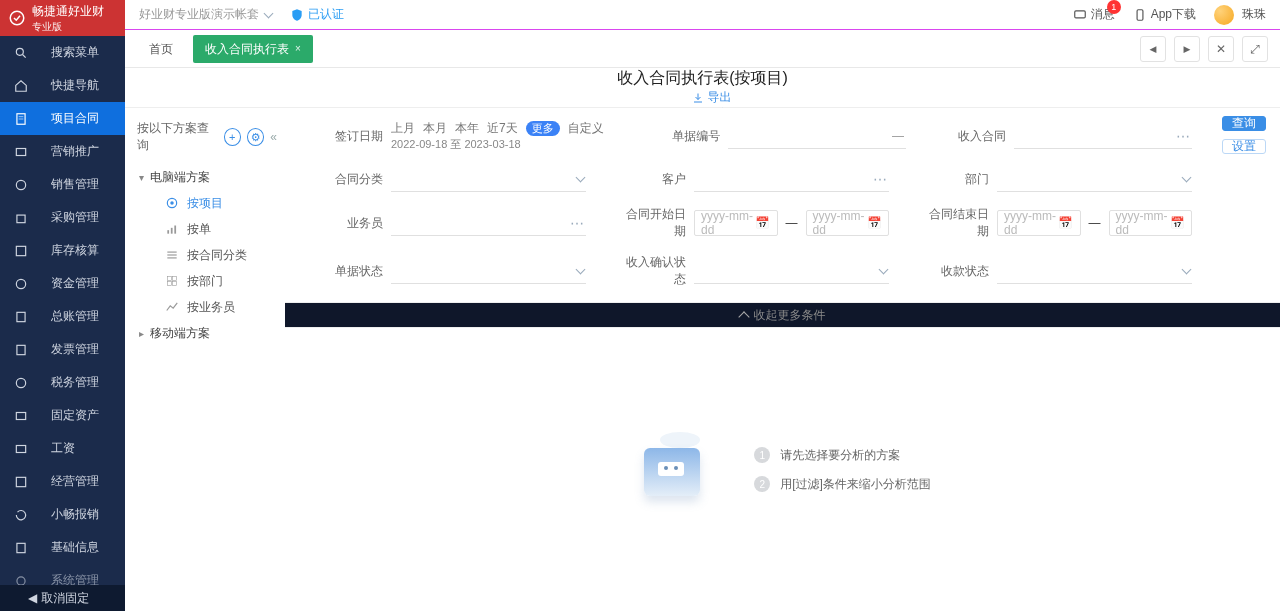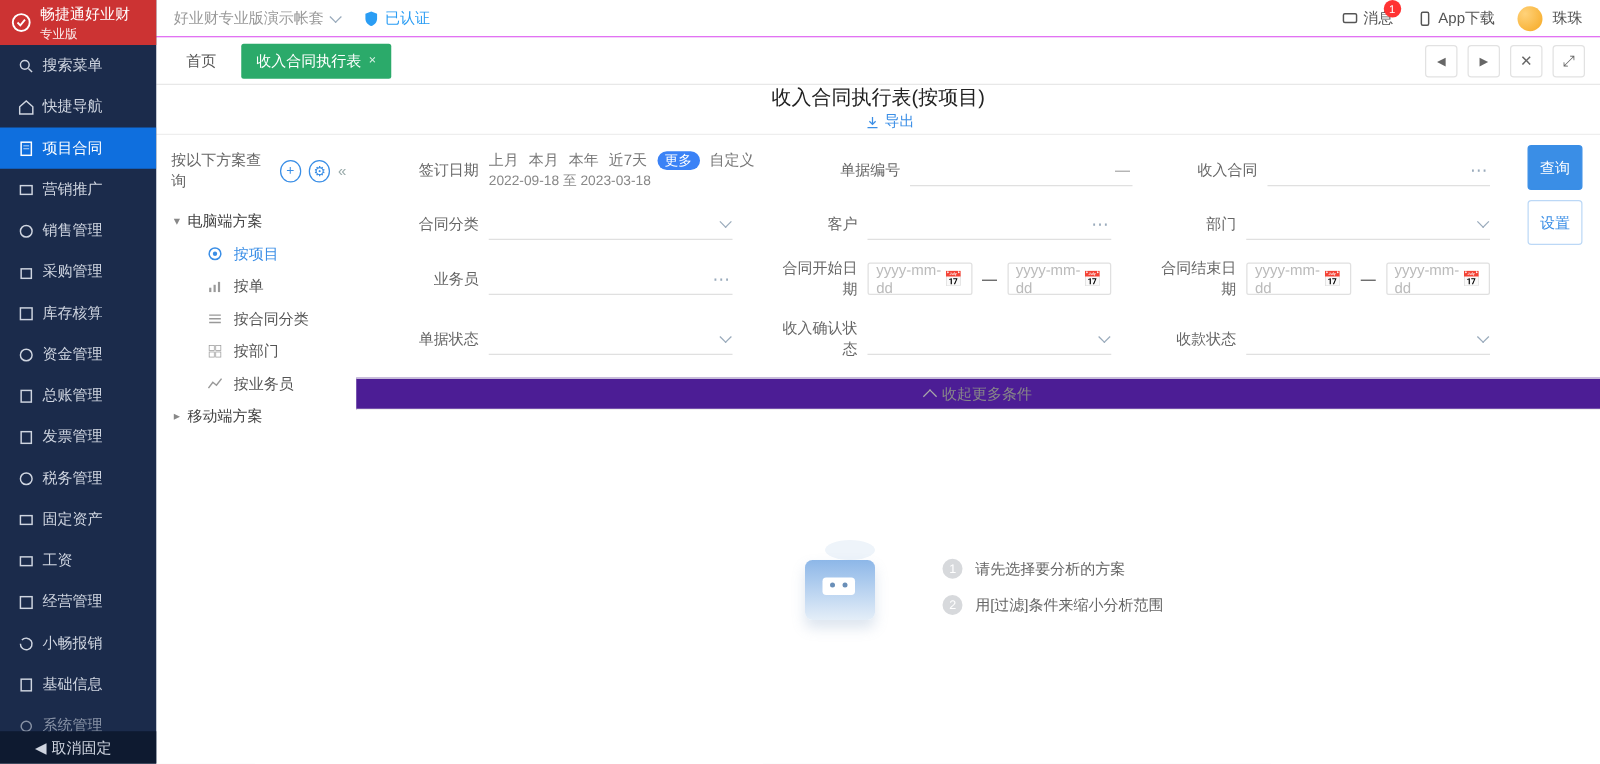--- a/index.html
+++ b/index.html
@@ -5,21 +5,21 @@
 * { margin: 0; padding: 0; box-sizing: border-box; font-family: "Microsoft YaHei", Arial, sans-serif; }
 body { width: 1280px; height: 611px; overflow: hidden; background: #fff; font-size: 12px; color: #333; }
 .app { display: flex; height: 100%; }
 
 
 .sidebar { width: 125px; background: #1b2b4b; color: #cfd5e0; display: flex; flex-direction: column; position: relative; }
 .logo-bar { height: 36px; background: #cc3333; display: flex; align-items: center; padding: 0 8px; color: #fff; font-size: 12px; }
 .logo-bar .logo-icon { width: 18px; height: 18px; margin-right: 6px; }
 .logo-sub { font-size: 10px; opacity: .9; }
 .side-menu { flex: 1; overflow: hidden; }
-.side-item { display: flex; align-items: center; height: 33px; padding: 0 14px; gap: 6px; cursor: pointer; }
+.side-item { display: flex; align-items: center; height: 33px; padding: 0 14px; gap: 23px; cursor: pointer; }
 .side-item.active { background: #0f6fde; color: #fff; }
 .side-item .side-icon { width: 14px; height: 14px; flex-shrink: 0; }
 .side-footer { height: 26px; background: #0e1a30; display: flex; align-items: center; justify-content: flex-start; padding-left: 28px; color: #cfd5e0; font-size: 12px; gap: 4px; }
 
 
 .main { flex: 1; display: flex; flex-direction: column; background: #f5f6f8; }
 
 
 .topbar { height: 30px; background: #fff; border-bottom: 1px solid #d946ef; display: flex; align-items: center; padding: 0 14px; gap: 18px; color: #999; }
 .topbar .verified { color: #2a9df4; display: flex; align-items: center; gap: 4px; font-size: 12px; }
@@ -67,25 +67,25 @@
 .flabel { width: 78px; text-align:right; color:#666; padding-right: 8px; flex-shrink:0;}
 .finput { flex:1; height:26px; border-bottom:1px solid #e0e0e0; display:flex; align-items:center; justify-content:space-between; color:#999; padding: 0 2px; cursor:pointer; position:relative;}
 .date-presets { display:flex; align-items:center; gap:8px; flex-wrap:wrap;}
 .date-presets .p { color:#777; cursor:pointer;}
 .date-presets .p.pill { background:#3b82f6; color:#fff; border-radius:8px; padding:0 6px; font-size:11px;}
 .date-range-small { font-size:11px; color:#888;}
 .date-pair { display:flex; align-items:center; gap:8px; flex:1;}
 .date-box { flex:1; height:26px; border:1px solid #e0e0e0; border-radius:2px; display:flex; align-items:center; justify-content:space-between; padding:0 6px; color:#bbb;}
 
 .side-actions { position:absolute; right: 14px; top: 8px; display:flex; flex-direction:column; gap:8px;}
-.sa-btn { width:44px; height:36px; border-radius:3px; border:1px solid #bcd8f6; display:flex; align-items:center; justify-content:center; cursor:pointer; font-size:12px;}
+.sa-btn { width:44px; height:15px; border-radius:3px; border:1px solid #bcd8f6; display:flex; align-items:center; justify-content:center; cursor:pointer; font-size:12px;}
 .sa-btn.primary { background:#3a8ee6; color:#fff; border-color:#3a8ee6;}
 .sa-btn.ghost { color:#3a8ee6; background:#fff;}
 
-.collapse-bar { height:26px; border:1px solid #eee; border-left:none; border-right:none; display:flex; align-items:center; justify-content:center; color:#888; gap:6px; cursor:pointer; background:#4c1d95;}
+.collapse-bar { height:26px; border:1px solid #eee; border-left:none; border-right:none; display:flex; align-items:center; justify-content:center; color:#888; gap:6px; cursor:pointer; background:#0f172a;}
 
 
 .empty { flex:1; display:flex; align-items:center; justify-content:center; gap: 40px;}
 .empty-illus { width:80px; height:80px; position:relative;}
 .empty-box { width:56px; height:48px; background:linear-gradient(#8db7e8,#e4eef8); border-radius:6px; position:absolute; left:10px; top:18px; box-shadow:0 6px 10px rgba(120,150,190,.25);}
 .empty-face { position:absolute; left:24px; top:32px; width:26px; height:14px; background:#fff; border-radius:3px;}
 .empty-dot1,.empty-dot2 { position:absolute; width:4px; height:4px; background:#6a8fb8; border-radius:50%; top:36px;}
 .empty-dot1{left:30px;} .empty-dot2{left:40px;}
 .empty-cloud { position:absolute; top:2px; left:26px; width:40px; height:16px; background:#eef4fa; border-radius:50%;}
 .steps { display:flex; flex-direction:column; gap:12px; color:#666;}

